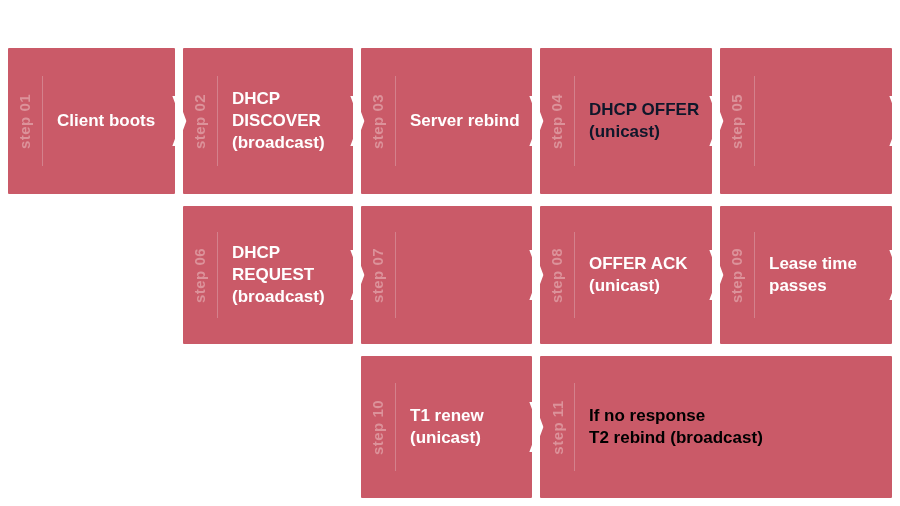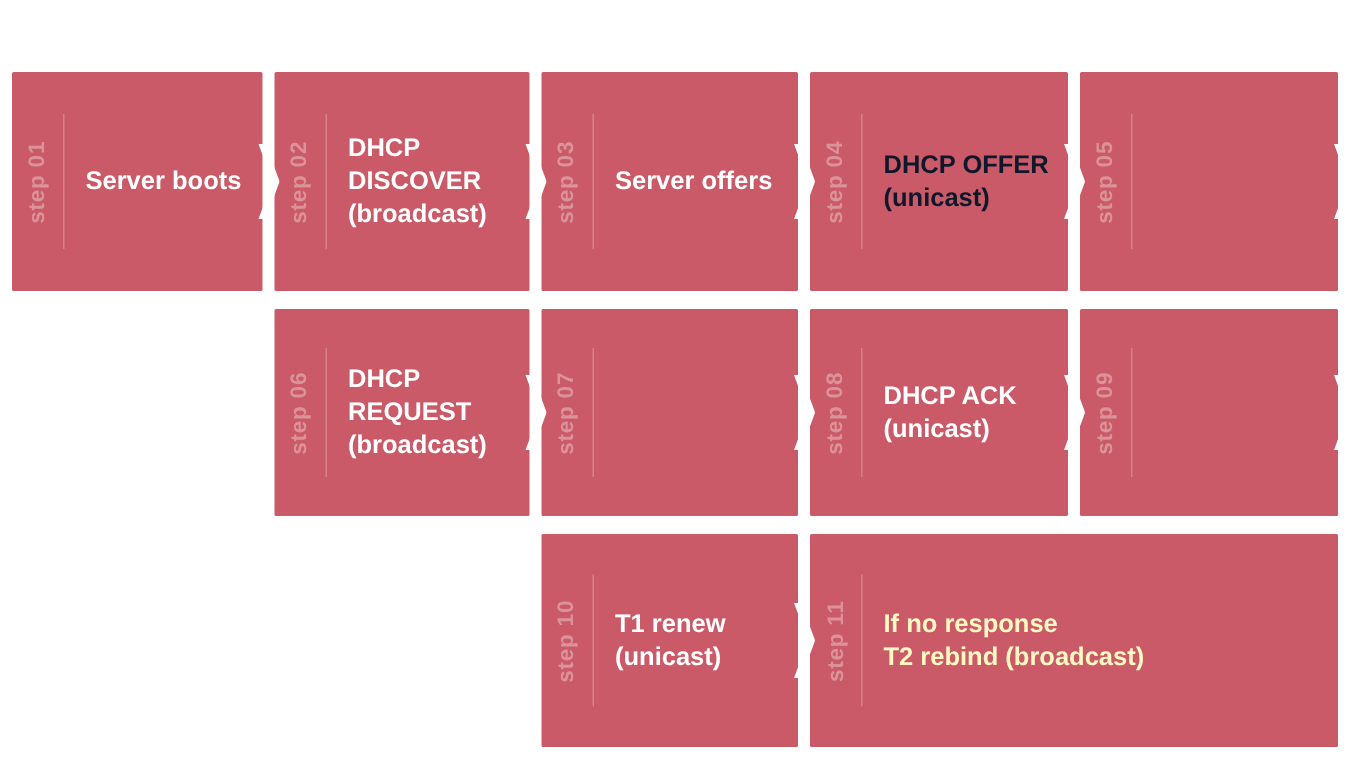--- a/index.html
+++ b/index.html
@@ -89,21 +89,21 @@
 </style>
 </head>
 <body>
 
 <div id="stage" style="background: rgb(255, 255, 255);">
     <div class="step-box" style="--box-color: #ca5a68; left: 4px; top: 44px; width: 175px; height: 154px; border-color: rgb(255, 255, 255);">
       <div class="step-tag">
         <span class="step-tag-text" style="--tag-color: #dc929a;">step 01</span>
       </div>
       <div class="step-rule" style="--rule-color: #d4818c;"></div>
-      <div class="step-label" style="color: rgb(255, 255, 255);">Server boots</div>
+      <div class="step-label" style="color: rgb(255, 255, 255);">Client boots</div>
     </div>
     <div class="chevron" style="position: absolute; left: 170px; top: 96px; right: auto; transform: none;">
       <svg width="18" height="50" viewBox="0 0 18 50" xmlns="http://www.w3.org/2000/svg">
         <path d="M 4 -2 L 14 25 L 4 52" fill="none" stroke="#ffffff" stroke-width="4.5" stroke-linejoin="round" stroke-linecap="round"></path>
       </svg>
     </div>
     <div class="step-box" style="--box-color: #ca5a68; left: 179px; top: 44px; width: 178px; height: 154px; border-color: rgb(255, 255, 255);">
       <div class="step-tag">
         <span class="step-tag-text" style="--tag-color: #dc929a;">step 02</span>
       </div>
@@ -115,21 +115,21 @@
     <div class="chevron" style="position: absolute; left: 348px; top: 96px; right: auto; transform: none;">
       <svg width="18" height="50" viewBox="0 0 18 50" xmlns="http://www.w3.org/2000/svg">
         <path d="M 4 -2 L 14 25 L 4 52" fill="none" stroke="#ffffff" stroke-width="4.5" stroke-linejoin="round" stroke-linecap="round"></path>
       </svg>
     </div>
     <div class="step-box" style="--box-color: #ca5a68; left: 357px; top: 44px; width: 179px; height: 154px; border-color: rgb(255, 255, 255);">
       <div class="step-tag">
         <span class="step-tag-text" style="--tag-color: #dc929a;">step 03</span>
       </div>
       <div class="step-rule" style="--rule-color: #d4818c;"></div>
-      <div class="step-label" style="color: rgb(255, 255, 255);">Server offers</div>
+      <div class="step-label" style="color: rgb(255, 255, 255);">Server rebind</div>
     </div>
     <div class="chevron" style="position: absolute; left: 527px; top: 96px; right: auto; transform: none;">
       <svg width="18" height="50" viewBox="0 0 18 50" xmlns="http://www.w3.org/2000/svg">
         <path d="M 4 -2 L 14 25 L 4 52" fill="none" stroke="#ffffff" stroke-width="4.5" stroke-linejoin="round" stroke-linecap="round"></path>
       </svg>
     </div>
     <div class="step-box" style="--box-color: #ca5a68; left: 536px; top: 44px; width: 180px; height: 154px; border-color: rgb(255, 255, 255);">
       <div class="step-tag">
         <span class="step-tag-text" style="--tag-color: #dc929a;">step 04</span>
       </div>
@@ -176,33 +176,35 @@
     <div class="chevron" style="position: absolute; left: 527px; top: 250px; right: auto; transform: none;">
       <svg width="18" height="50" viewBox="0 0 18 50" xmlns="http://www.w3.org/2000/svg">
         <path d="M 4 -2 L 14 25 L 4 52" fill="none" stroke="#ffffff" stroke-width="4.5" stroke-linejoin="round" stroke-linecap="round"></path>
       </svg>
     </div>
     <div class="step-box" style="--box-color: #ca5a68; left: 536px; top: 202px; width: 180px; height: 146px; border-color: rgb(255, 255, 255);">
       <div class="step-tag">
         <span class="step-tag-text" style="--tag-color: #dc929a;">step 08</span>
       </div>
       <div class="step-rule" style="--rule-color: #d4818c;"></div>
-      <div class="step-label" style="color: rgb(255, 255, 255);">DHCP ACK
+      <div class="step-label" style="color: rgb(255, 255, 255);">OFFER ACK
 (unicast)</div>
     </div>
     <div class="chevron" style="position: absolute; left: 707px; top: 250px; right: auto; transform: none;">
       <svg width="18" height="50" viewBox="0 0 18 50" xmlns="http://www.w3.org/2000/svg">
         <path d="M 4 -2 L 14 25 L 4 52" fill="none" stroke="#ffffff" stroke-width="4.5" stroke-linejoin="round" stroke-linecap="round"></path>
       </svg>
     </div>
     <div class="step-box" style="--box-color: #ca5a68; left: 716px; top: 202px; width: 180px; height: 146px; border-color: rgb(255, 255, 255);">
       <div class="step-tag">
         <span class="step-tag-text" style="--tag-color: #dc929a;">step 09</span>
       </div>
       <div class="step-rule" style="--rule-color: #d4818c;"></div>
+      <div class="step-label" style="color: rgb(255, 255, 255);">Lease time
+passes</div>
     </div>
     <div class="chevron" style="position: absolute; left: 887px; top: 250px; right: auto; transform: none;">
       <svg width="18" height="50" viewBox="0 0 18 50" xmlns="http://www.w3.org/2000/svg">
         <path d="M 4 -2 L 14 25 L 4 52" fill="none" stroke="#ffffff" stroke-width="4.5" stroke-linejoin="round" stroke-linecap="round"></path>
       </svg>
     </div>
     <div class="step-box" style="--box-color: #ca5a68; left: 357px; top: 352px; width: 179px; height: 150px; border-color: rgb(255, 255, 255);">
       <div class="step-tag">
         <span class="step-tag-text" style="--tag-color: #dc929a;">step 10</span>
       </div>
@@ -213,16 +215,16 @@
     <div class="chevron" style="position: absolute; left: 527px; top: 402px; right: auto; transform: none;">
       <svg width="18" height="50" viewBox="0 0 18 50" xmlns="http://www.w3.org/2000/svg">
         <path d="M 4 -2 L 14 25 L 4 52" fill="none" stroke="#ffffff" stroke-width="4.5" stroke-linejoin="round" stroke-linecap="round"></path>
       </svg>
     </div>
     <div class="step-box" style="--box-color: #ca5a68; left: 536px; top: 352px; width: 360px; height: 150px; border-color: rgb(255, 255, 255);">
       <div class="step-tag">
         <span class="step-tag-text" style="--tag-color: #dc929a;">step 11</span>
       </div>
       <div class="step-rule" style="--rule-color: #d4818c;"></div>
-      <div class="step-label" style="color: #fef9c3;">If no response
+      <div class="step-label" style="color: #000000;">If no response
 T2 rebind (broadcast)</div>
     </div>
   </div>
 
 </body></html>

